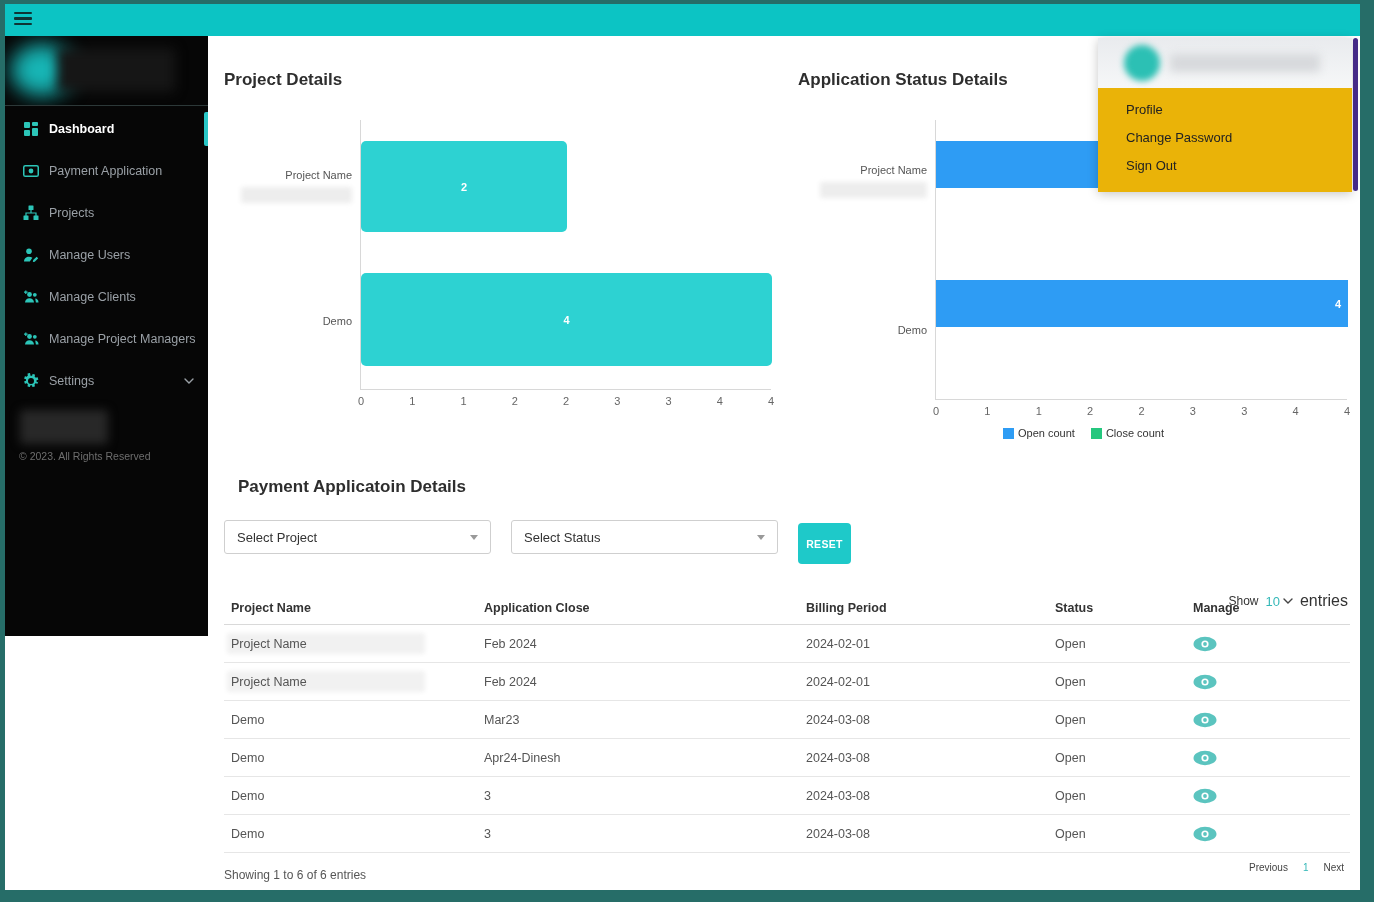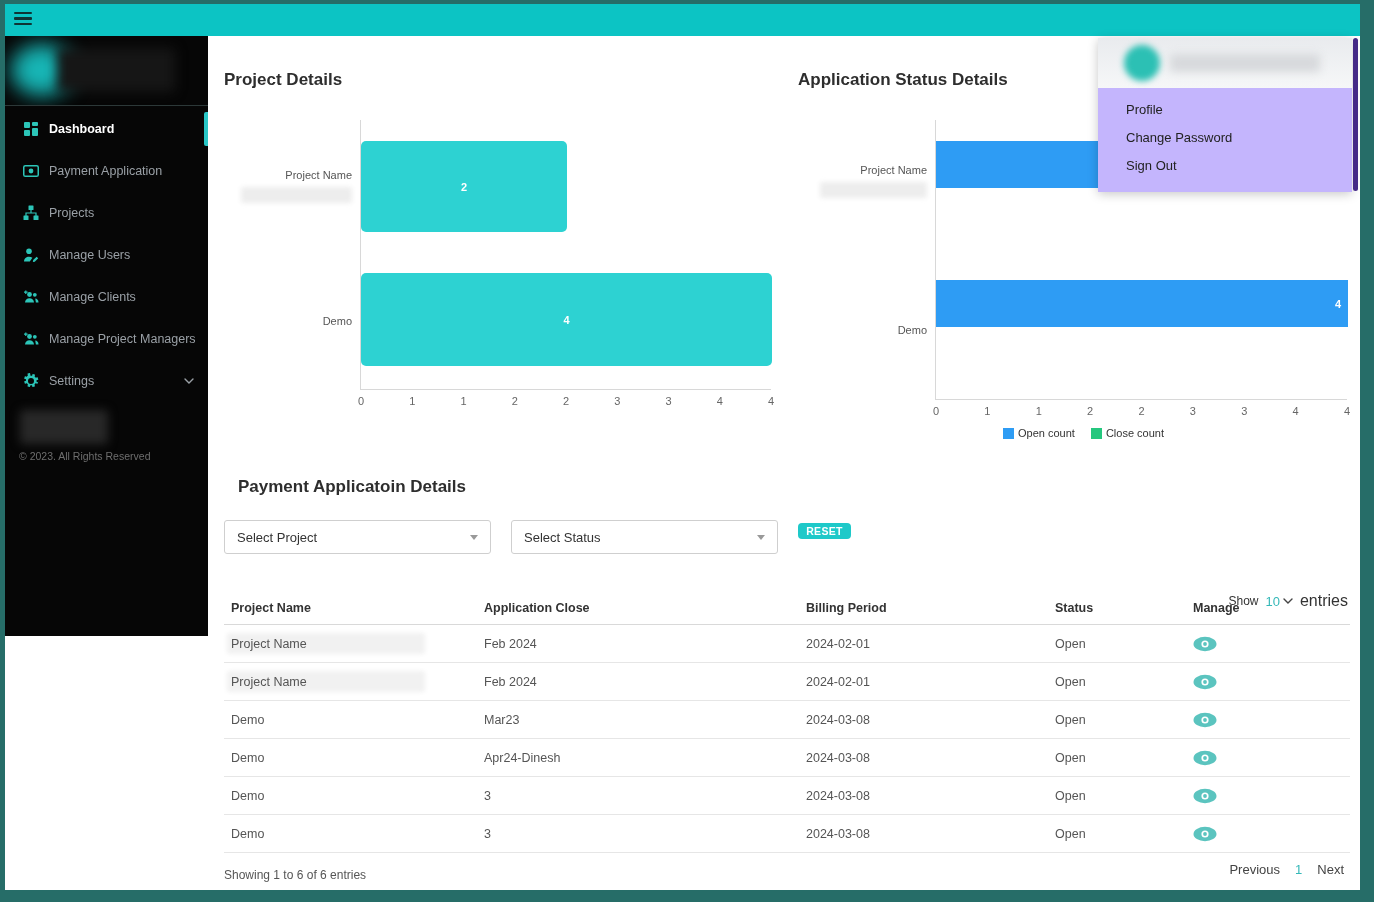--- a/index.html
+++ b/index.html
@@ -50,21 +50,21 @@
   .legend { position:absolute; display:flex; gap:16px; justify-content:center; font-size:11px; color:#333; }
   .legend-item { display:flex; align-items:center; gap:4px; }
   .legend-swatch { width:11px; height:11px; display:inline-block; }
 
   
   .select { position:absolute; width:267px; height:34px; border:1px solid #cfcfcf; border-radius:3px;
     background:#fff; font-size:13px; color:#333; display:flex; align-items:center;
     padding:0 12px; justify-content:space-between; cursor:pointer; }
   .sel-chev { color:#999; }
   .sel-chev svg { width:8px; height:5px; display:block; fill:currentColor; }
-  .reset-btn { position:absolute; width:53px; height:16px; background:#1ec9c9; color:#fff; border:none;
+  .reset-btn { position:absolute; width:53px; height:41px; background:#1ec9c9; color:#fff; border:none;
     border-radius:4px; font-size:10.5px; font-weight:bold; letter-spacing:.3px; cursor:pointer; font-family:inherit; }
 
   
   .show-entries { position:absolute; right:12px; top:559px; font-size:12px; color:#333;
     display:flex; align-items:center; gap:7px;margin-top:29px; }
   .show-val { color:#35b8b8; display:flex; align-items:center; gap:3px; cursor:pointer; font-size:13px; }
   .show-val svg { width:10px; height:6px; display:block; stroke:#444; }
   .entries-lbl { font-size:16px; }
 
   
@@ -75,27 +75,27 @@
   .t-cell { position:absolute; top:50%; transform:translateY(-50%); font-size:12.5px; color:#555; white-space:nowrap; }
   .redact-strip { position:absolute; left:-4px; top:-4px; width:198px; height:21px; background:#f1f1f1;
     filter:blur(2px); border-radius:2px; }
   .cell-text { position:relative; }
   .eye-btn { position:absolute; left:969px; top:50%; transform:translateY(-50%); width:24px; height:16px;
     color:#5bc4bf; cursor:pointer; }
   .eye-btn svg { width:24px; height:16px; display:block; fill:currentColor; }
 
   
   .summary { position:absolute; left:219px; top:864px; font-size:12px; color:#555; }
-  .pagination { position:absolute; right:16px; top:858px; font-size:13px; color:#444;
+  .pagination { position:absolute; right:16px; top:858px; font-size:10px; color:#444;
     display:flex; gap:15px; align-items:flex-end; }
   .pag-link { cursor:pointer; }
   .page-current { color:#35b8b8; cursor:pointer; }
 
   
-  .user-menu { position:absolute; left:1093px; top:34px; width:254px; background:#c4b5fd;
+  .user-menu { position:absolute; left:1093px; top:34px; width:254px; background:#eab308;
     box-shadow:0 2px 10px rgba(0,0,0,.22); z-index:50; padding-bottom:12px; }
   .um-header { height:50px; background:linear-gradient(#e9ebee,#f6f7f8); position:relative; }
   .um-avatar { position:absolute; left:26px; top:7px; width:36px; height:36px; border-radius:50%;
     background:#2cc0b4; filter:blur(3px); }
   .um-name-blur { position:absolute; left:72px; top:16px; width:150px; height:18px; background:#d7d9dc;
     filter:blur(4px); border-radius:3px; }
   .um-items { padding-top:8px; }
   .um-item { height:28px; line-height:28px; padding-left:28px; font-size:13px; color:#222; cursor:pointer; }
   .purple-bar { position:absolute; left:1348px; top:34px; width:5px; height:153px; background:#452a87;
     border-radius:3px; z-index:60; }

